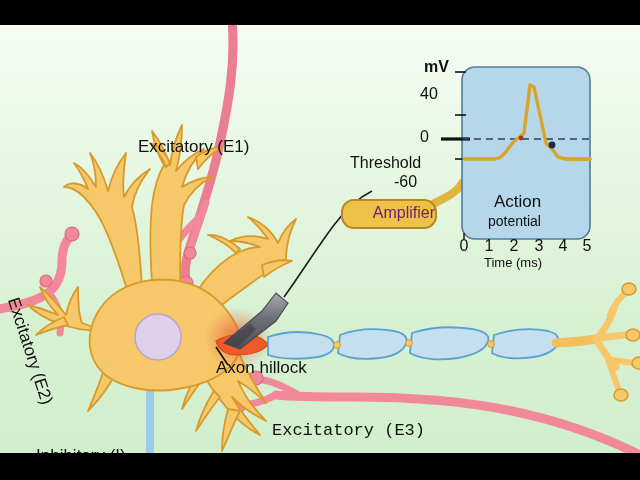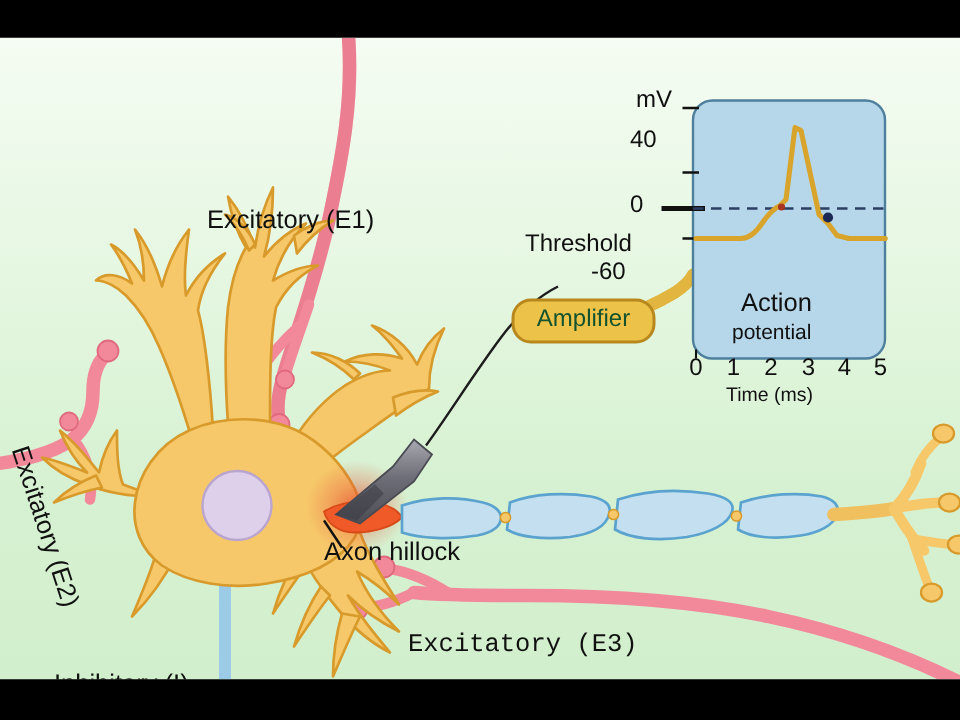--- a/index.html
+++ b/index.html
@@ -20,37 +20,37 @@
   .lbl{position:absolute;color:#101010;white-space:nowrap;
        font-family:"Liberation Sans",sans-serif;}
 
   #lab-e1{left:138px;top:112px;font-size:17px;}
   #lab-e2{left:22px;top:270px;font-size:17px;
           transform:rotate(72deg);transform-origin:0 0;}
   #lab-e3{left:272px;top:396px;font-size:17px;font-family:Liberation Mono, monospace;}
   #lab-i {left:36px;top:421px;font-size:17px;}
   #lab-hillock{left:216px;top:333px;font-size:17px;}
   #lab-thresh{left:350px;top:129px;font-size:16px;}
-  #lab-mv{left:424px;top:33px;font-size:16px;}
+  #lab-mv{left:424px;top:33px;font-size:16px;font-weight:bold;}
   #lab-ap1{left:494px;top:167px;font-size:17px;}
   #lab-ap2{left:488px;top:188px;font-size:14px;}
   #lab-time{left:484px;top:230px;font-size:13px;}
 
   .ytick{position:absolute;font-size:16px;color:#101010;text-align:left;}
   #yt-40{left:420px;top:60px;width:34px;}
   #yt-0 {left:420px;top:103px;width:34px;}
   #yt-60{left:394px;top:148px;width:40px;}
 
   .xtick{position:absolute;font-size:16px;color:#101010;
          width:14px;text-align:center;top:212px;}
 
   #amp{position:absolute;left:341px;top:174px;width:92px;height:26px;
        background:linear-gradient(180deg,#f5cf55 0%,#e9b párameter 0%);
        background:#edc248;border:2px solid #b8881f;border-radius:13px;
-       color:#14532d;font-size:16px;line-height:24px;text-align:center;}
+       color:#701a75;font-size:16px;line-height:24px;text-align:right;}
 </style>
 </head>
 <body>
 
 <div id="stage">
 
   <div id="scene">
 
     <svg id="art" viewBox="0 0 640 428">
       <defs>

